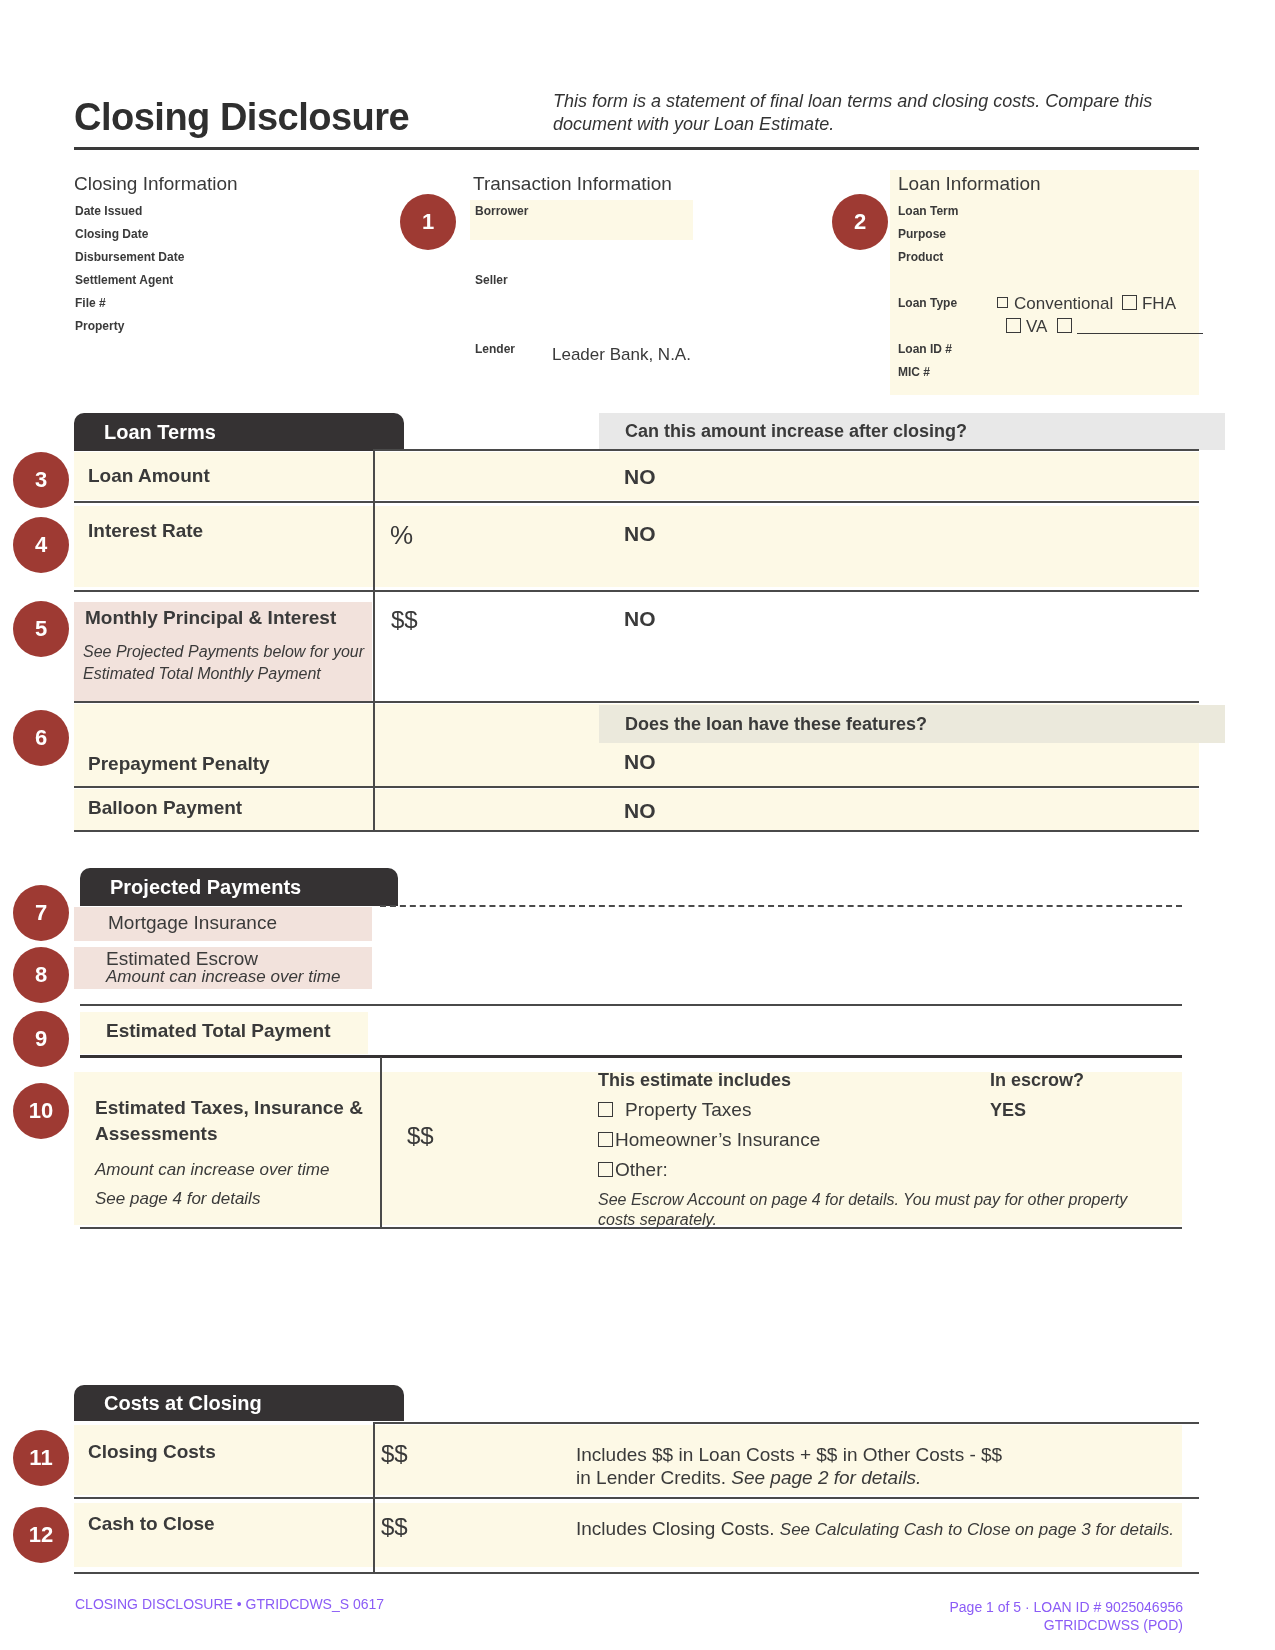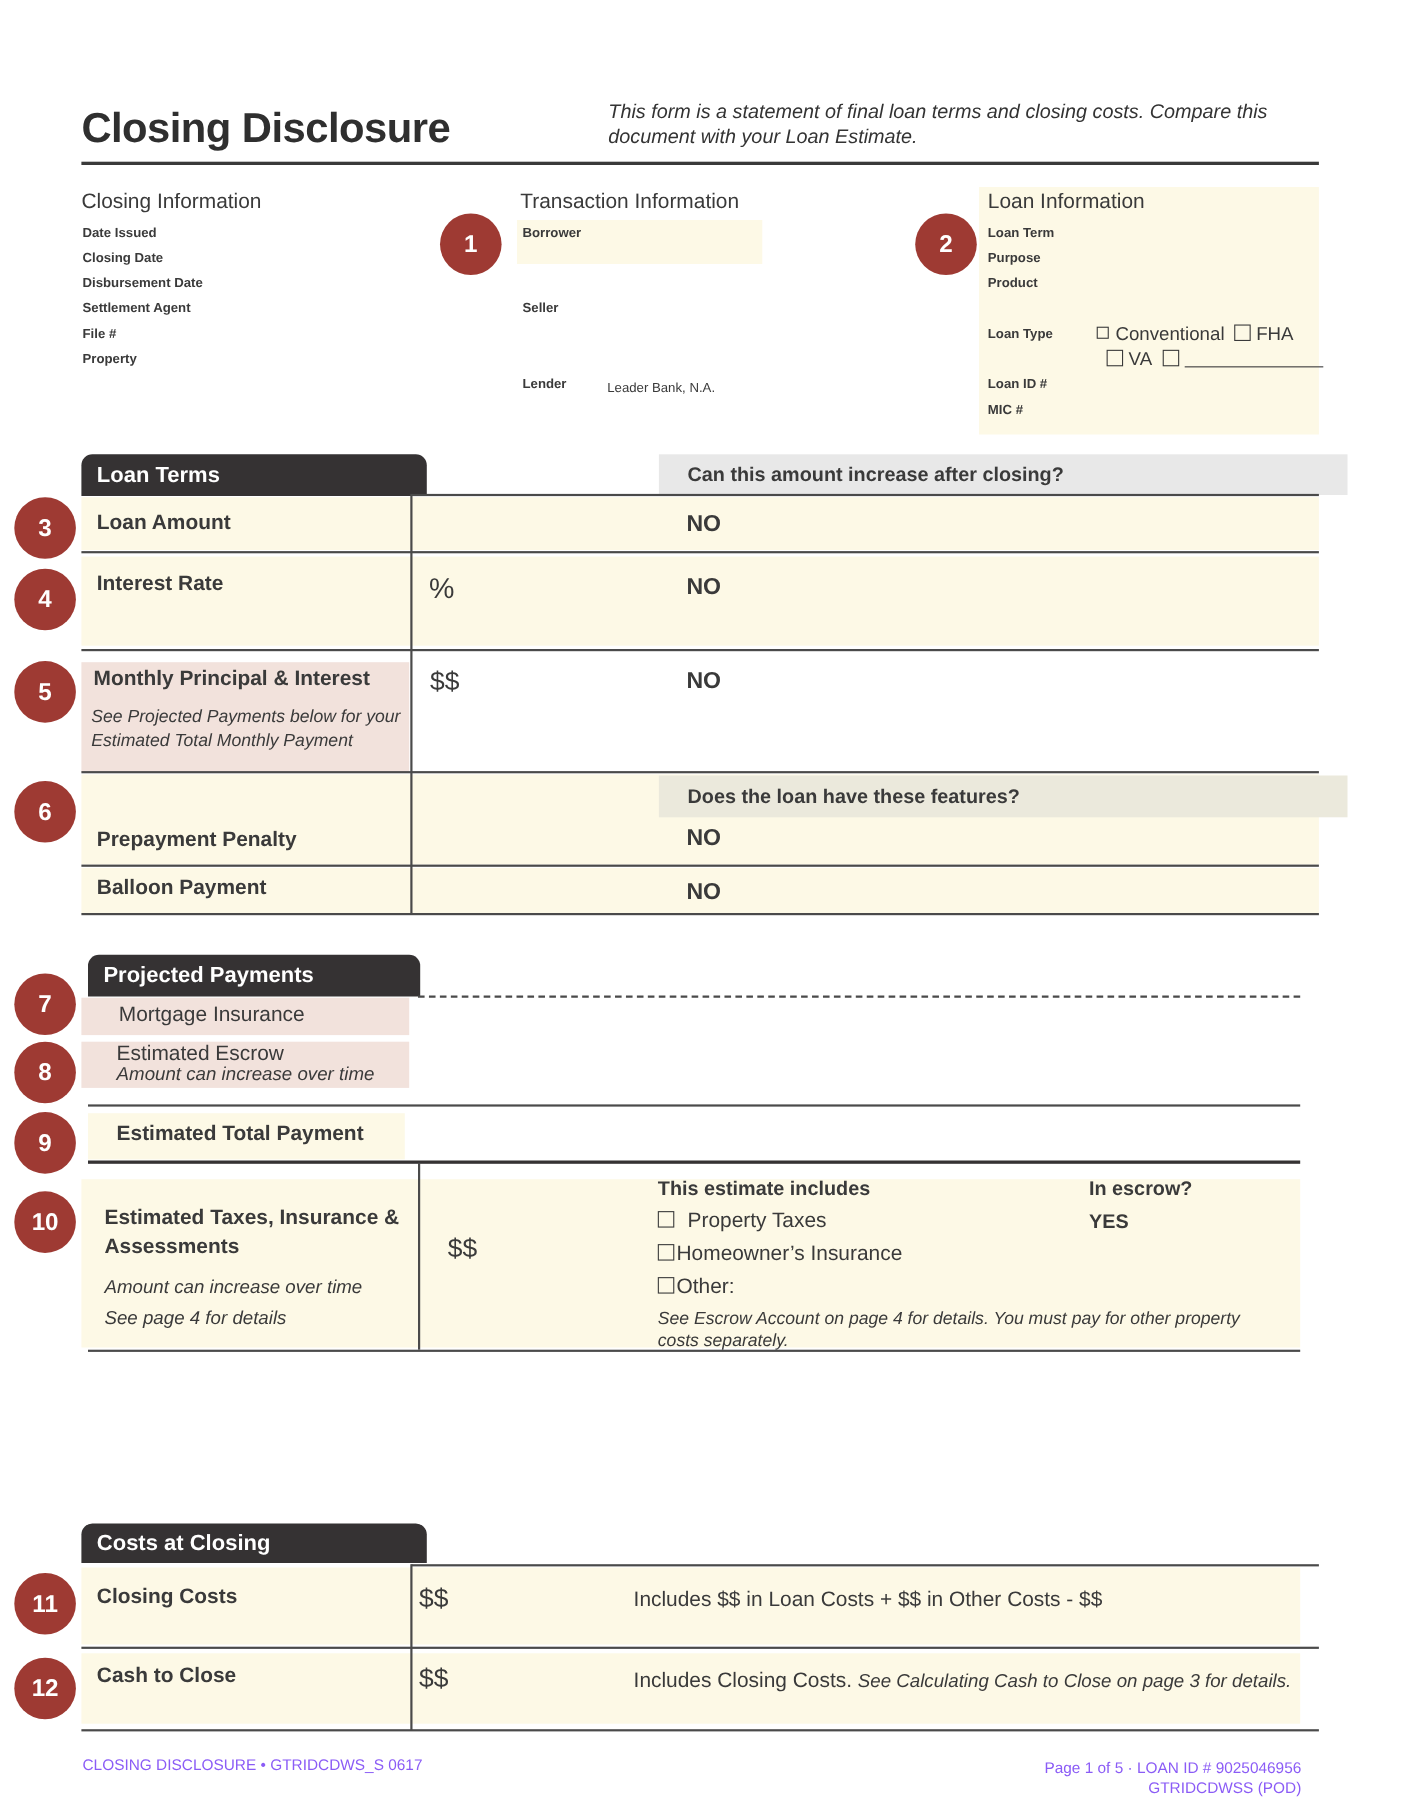--- a/index.html
+++ b/index.html
@@ -5,32 +5,32 @@
   html, body { margin:0; padding:0; background:#ffffff; }
   body { width:1275px; height:1650px; position:relative; overflow:hidden;
          font-family:"Liberation Sans", sans-serif; color:#3a3a3a; }
   .abs { position:absolute; }
   .title { left:74px; top:96px; font-size:38px; font-weight:bold; color:#2f2f2f; letter-spacing:-0.5px; }
   .subtitle { left:553px; top:90px; width:640px; font-size:18px; font-style:italic; line-height:23px; color:#333; }
   .rule-thick { left:74px; top:147px; width:1125px; height:3px; background:#3a3a3a; }
 
   .section-h { font-size:19px; color:#3a3a3a; }
   .lbl { font-size:12px; font-weight:bold; color:#3a3a3a; }
-  .val { font-size:12px; color:#3a3a3a; }
+  .val { font-size:17px; color:#3a3a3a; }
 
   .cream { background:#fdf9e6; }
   .pink { background:#f2e2dc; }
   .gray { background:#e8e8e8; }
   .grayg { background:#ebe9dc; }
 
   .badge { width:56px; height:56px; border-radius:50%; background:#9e3a33; color:#fff;
            font-size:22px; font-weight:bold; display:flex; align-items:center; justify-content:center; }
 
   .tab { background:#353233; color:#fff; font-size:20px; font-weight:bold; border-radius:10px 10px 0 0;
-         padding-left:14px; display:flex; align-items:center; }
+         padding-left:30px; display:flex; align-items:center; }
   .hline { height:2px; background:#4a4a4a; }
   .vline { width:2px; background:#4a4a4a; }
 
   .rowlbl { font-size:19px; font-weight:bold; color:#3a3a3a; }
   .no { font-size:21px; font-weight:bold; color:#3a3a3a; }
   .qhead { font-size:18px; font-weight:bold; color:#3a3a3a; padding-left:26px; display:flex; align-items:center; }
   .ital { font-style:italic; font-size:16px; color:#3a3a3a; }
   .cb { display:inline-block; width:13px; height:13px; border:1.5px solid #3a3a3a; vertical-align:-1px; margin-right:5px; }
   .cb-sm { display:inline-block; width:9px; height:9px; border:1.5px solid #3a3a3a; vertical-align:1px; margin-right:6px; }
   .footer { font-size:14px; color:#8b5cf6; }
@@ -161,20 +161,21 @@
 
 <div class="abs tab" style="left:74px;top:1385px;width:300px;height:36px;">Costs at Closing</div>
 <div class="abs hline" style="left:374px;top:1422px;width:825px;"></div>
 
 <div class="abs cream" style="left:74px;top:1425px;width:1108px;height:70px;"></div>
 <div class="abs badge" style="left:13px;top:1430px;">11</div>
 <div class="abs rowlbl" style="left:88px;top:1441px;">Closing Costs</div>
 <div class="abs" style="left:381px;top:1440px;font-size:24px;">$$</div>
 <div class="abs" style="left:576px;top:1443px;font-size:19px;line-height:23px;">
   <div>Includes $$ in Loan Costs + $$ in Other Costs - $$</div>
+  <div><span>in Lender Credits. </span><span style="font-style:italic;">See page 2 for details.</span></div>
 </div>
 <div class="abs hline" style="left:74px;top:1497px;width:1125px;"></div>
 
 <div class="abs cream" style="left:74px;top:1503px;width:1108px;height:64px;"></div>
 <div class="abs badge" style="left:13px;top:1507px;">12</div>
 <div class="abs rowlbl" style="left:88px;top:1513px;">Cash to Close</div>
 <div class="abs" style="left:381px;top:1513px;font-size:24px;">$$</div>
 <div class="abs" style="left:576px;top:1518px;font-size:19px;">
   <span>Includes Closing Costs. </span><span style="font-style:italic;font-size:17px;">See Calculating Cash to Close on page 3 for details.</span>
 </div>

